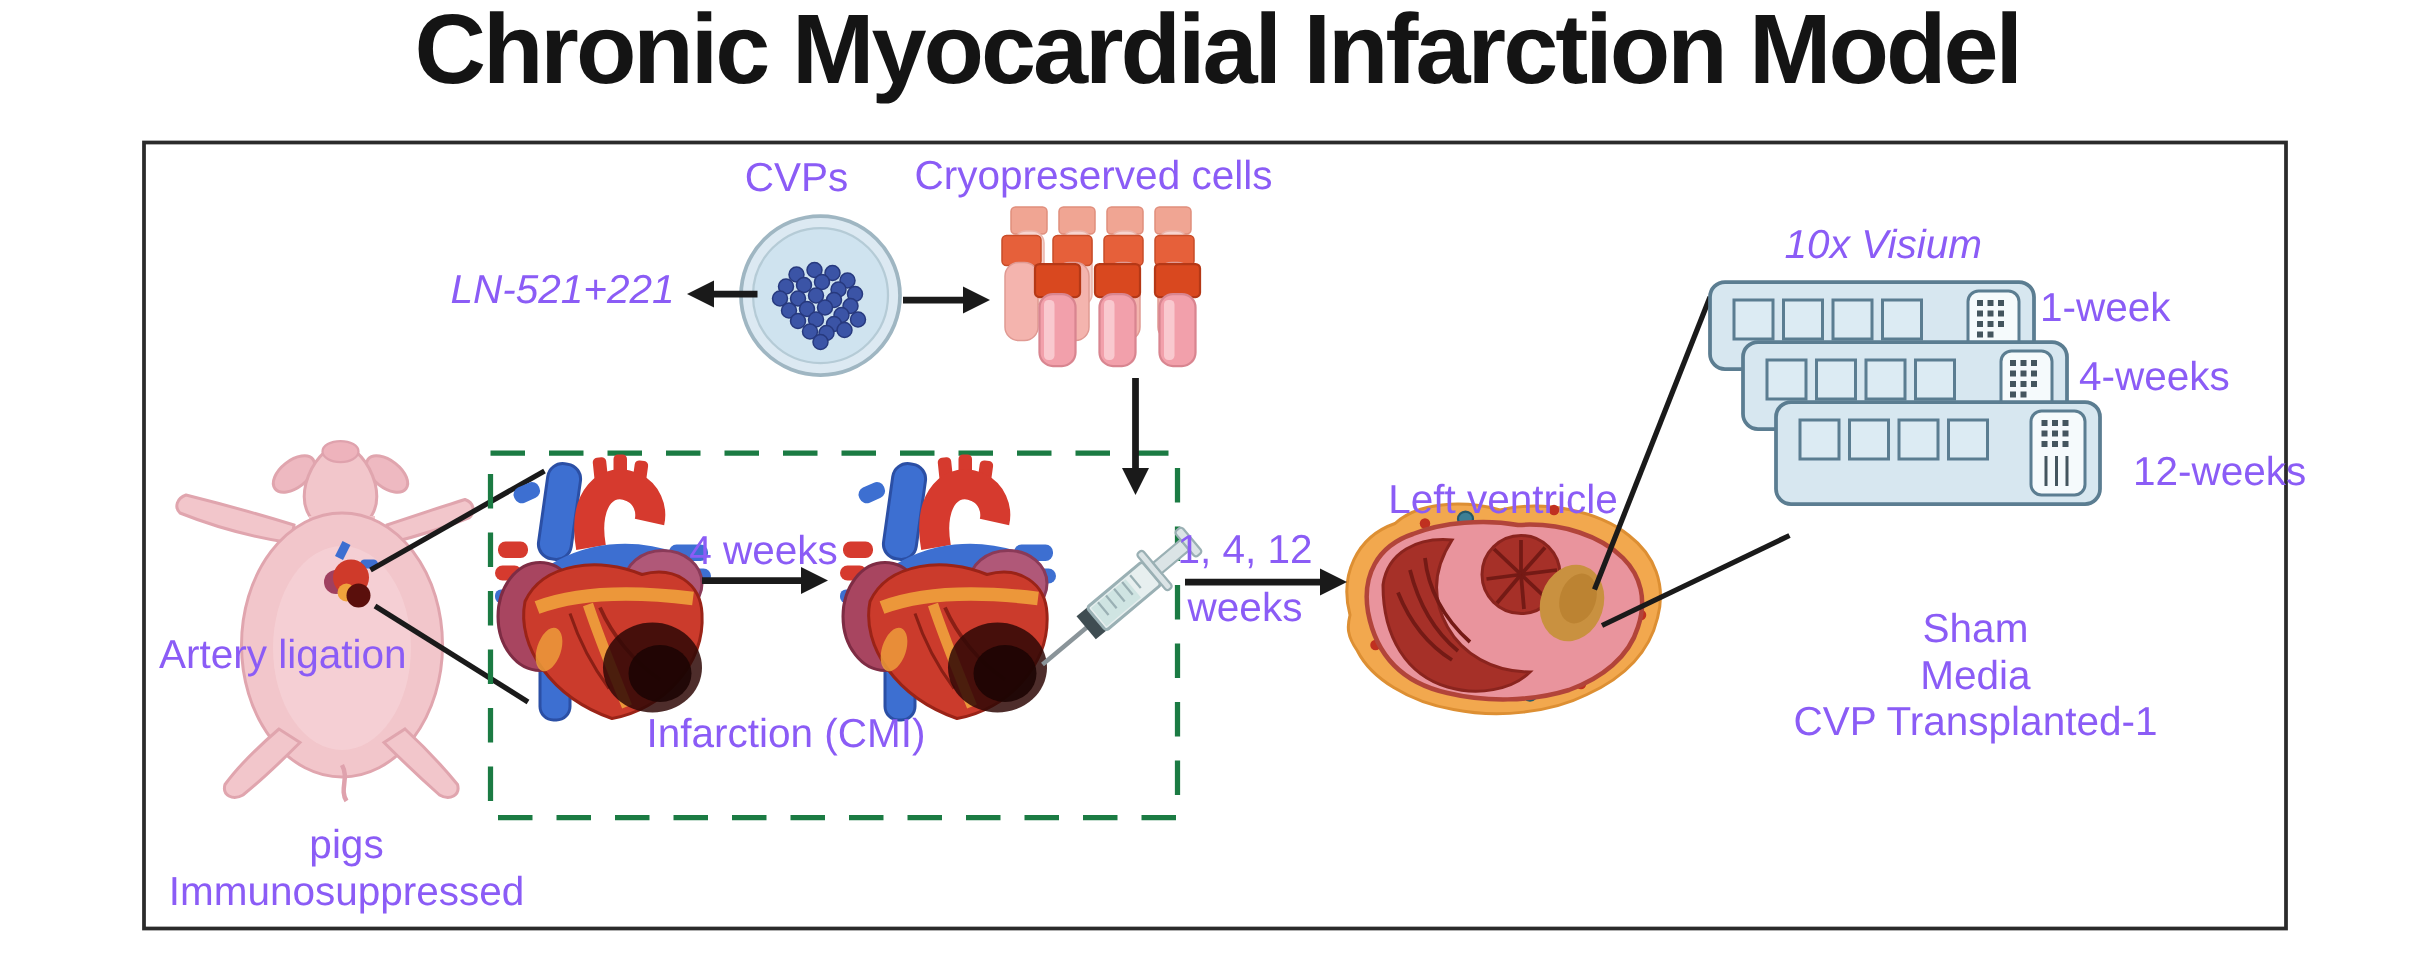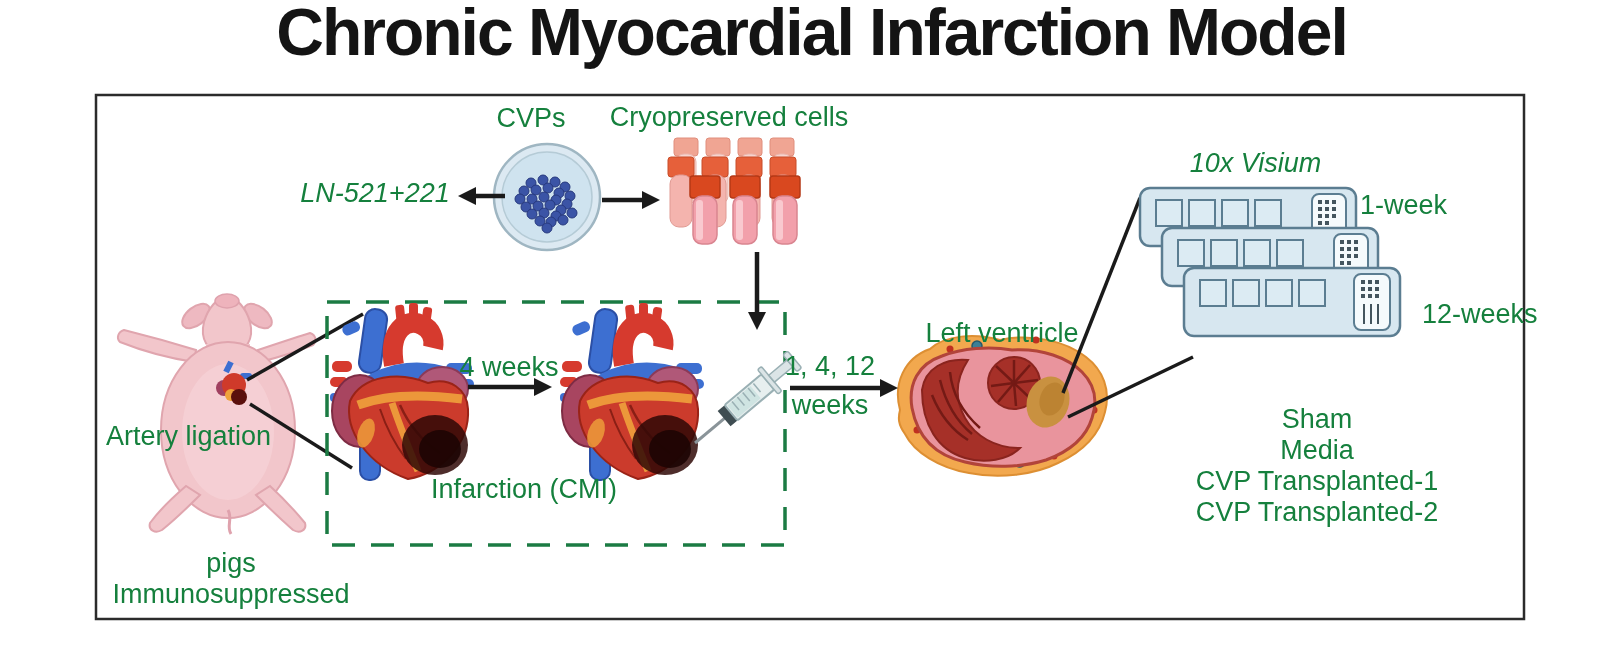--- a/index.html
+++ b/index.html
@@ -1,21 +1,21 @@
 <!DOCTYPE html>
 <html><head>
 <meta charset="utf-8">
 <style>
   html,body{margin:0;padding:0;background:#ffffff;}
   .canvas{
     position:relative;width:1556px;height:645px;background:#ffffff;overflow:hidden;
     font-family:"Liberation Sans", sans-serif;color:#121212;
   }
   .artwork{position:absolute;left:0;top:0;width:1623px;height:645px;}
-  .lbl{position:absolute;font-size:27px;line-height:1.12;color:#15803d;white-space:nowrap;}
+  .lbl{position:absolute;font-size:27px;line-height:1.12;color:#8b5cf6;white-space:nowrap;}
   .lbl.center{text-align:center;}
   .lbl.right{text-align:center;font-style:italic;}
   .title{
     position:absolute;left:0;top:-6px;width:1623px;text-align:center;
     font-size:66px;font-weight:bold;letter-spacing:-2px;color:#141414;white-space:nowrap;
   }
   .multi{line-height:31px;}
 </style>
 </head>
 <body>
@@ -363,22 +363,22 @@
   </div>
 
   <div class="lbl center" style="left:776px;top:351px;width:108px;">1, 4, 12</div>
   <div class="lbl center" style="left:776px;top:390px;width:108px;">weeks</div>
 
   <div class="lbl center" style="left:912px;top:318px;width:180px;">Left ventricle</div>
 
   <div class="lbl center" style="left:1178px;top:148px;width:155px;font-style:italic;">10x Visium</div>
 
   <div class="lbl" style="left:1360px;top:190px;width:130px;">1-week</div>
+  <div class="lbl" style="left:1386px;top:236px;width:140px;">4-weeks</div>
   <div class="lbl" style="left:1398px;top:299px;width:150px;padding-left:24px;">12-weeks</div>
 
   <div class="lbl center multi" style="left:1172px;top:404px;width:290px;">
     <div>Sham</div>
     <div>Media</div>
     <div>CVP Transplanted-1</div>
-    <div>CVP Transplanted-2</div>
   </div>
 
 </div>
 
 </body></html>

